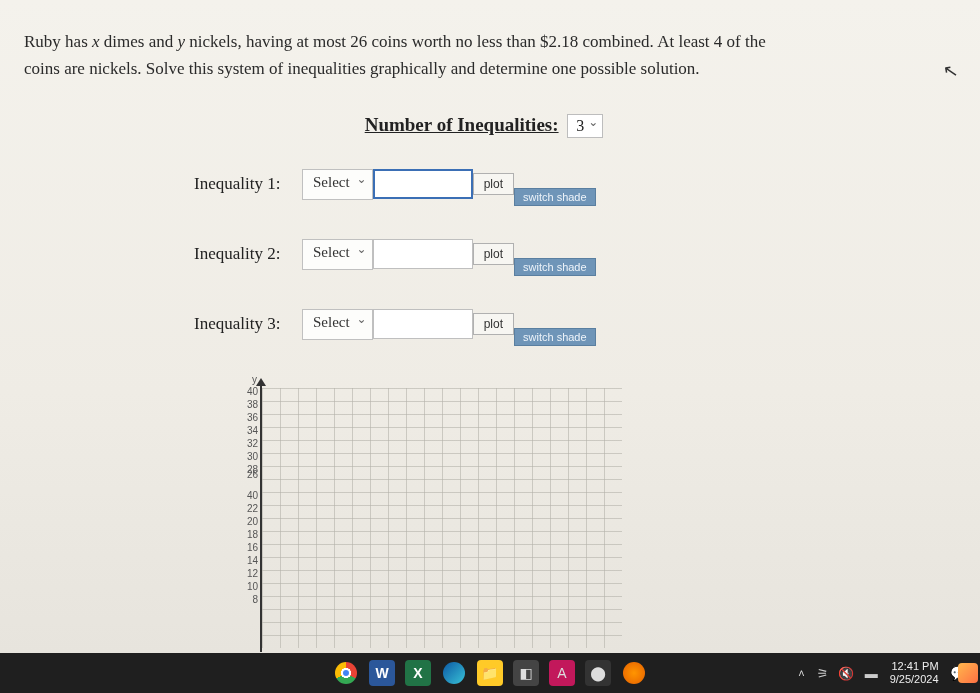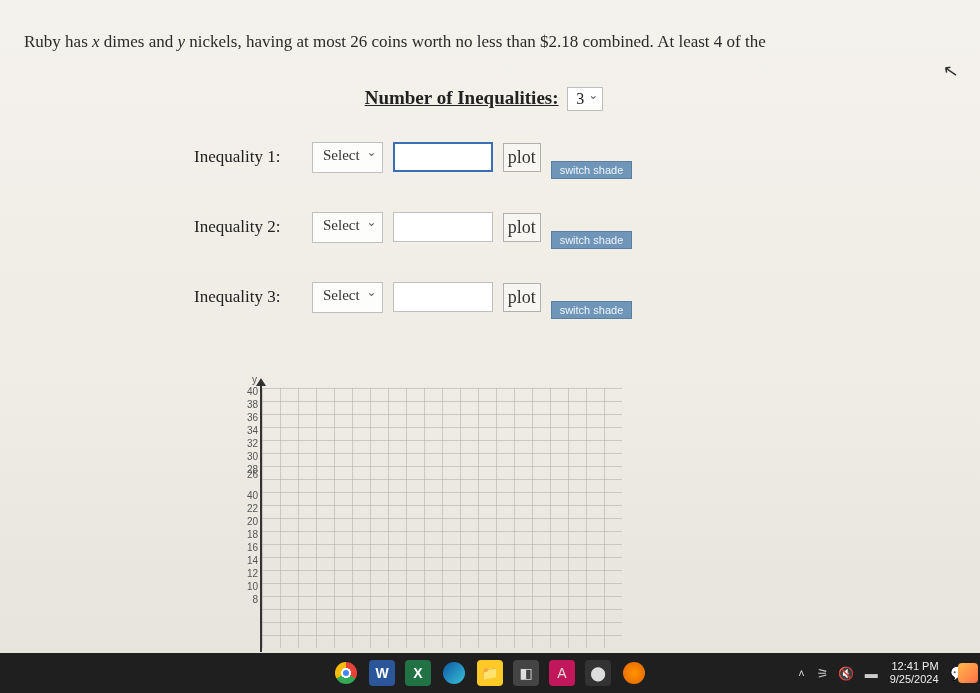--- a/index.html
+++ b/index.html
@@ -56,21 +56,20 @@
     font-size: 12px;
     color: #666;
   }
   .ineq-block {
     margin-top: 24px;
     margin-left: 170px;
   }
   .ineq-row {
     display: flex;
     align-items: center;
-    gap: 10px;
     margin-bottom: 26px;
     font-size: 17px;
   }
   .ineq-label { min-width: 108px; }
   .sel {
     border: 1px solid #c0c0c0;
     background: #fdfdfb;
     padding: 4px 22px 8px 10px;
     font-size: 15px;
     position: relative;
@@ -90,23 +89,23 @@
     background: #fff;
     width: 100px;
     height: 30px;
     padding: 2px 6px;
     font-family: inherit;
   }
   .txt.plain { border: 1px solid #bfbfbf; }
   .btn {
     border: 1px solid #b0b0b0;
     background: #f7f6f2;
-    padding: 3px 4px;
-    font-size: 18px;
-    font-family: Liberation Serif, serif;
+    padding: 3px 10px;
+    font-size: 12px;
+    font-family: Liberation Sans, sans-serif;
     color: #333;
     cursor: pointer;
   }
   .btn-shade {
     background: #6f95b8;
     border: 1px solid #5a7fa0;
     color: #eef4fa;
     padding: 2px 8px;
     font-size: 11px;
     font-family: Arial, sans-serif;
@@ -197,20 +196,21 @@
   .corner { width:20px;height:20px;background:linear-gradient(135deg,#ffb74d,#ff7043);border-radius:4px;position:absolute;right:2px;bottom:10px;}
 </style>
 </head>
 <body>
 
 <div class="page">
 
   <div class="problem">
     <span>Ruby has </span><span class="ital">x</span><span> dimes and </span><span class="ital">y</span><span> nickels, having at most 26 coins worth no less than $2.18 combined. At least 4 of the</span>
     <br>
+    <span>coins are nickels. Solve this system of inequalities graphically and determine one possible solution.</span>
   </div>
 
   <span class="cursor-glyph">↖</span>
 
   <div class="section-title-row">
     <span class="section-title">Number of Inequalities:</span>
     <span class="num-select">3</span>
   </div>
 
   <div class="ineq-block">

